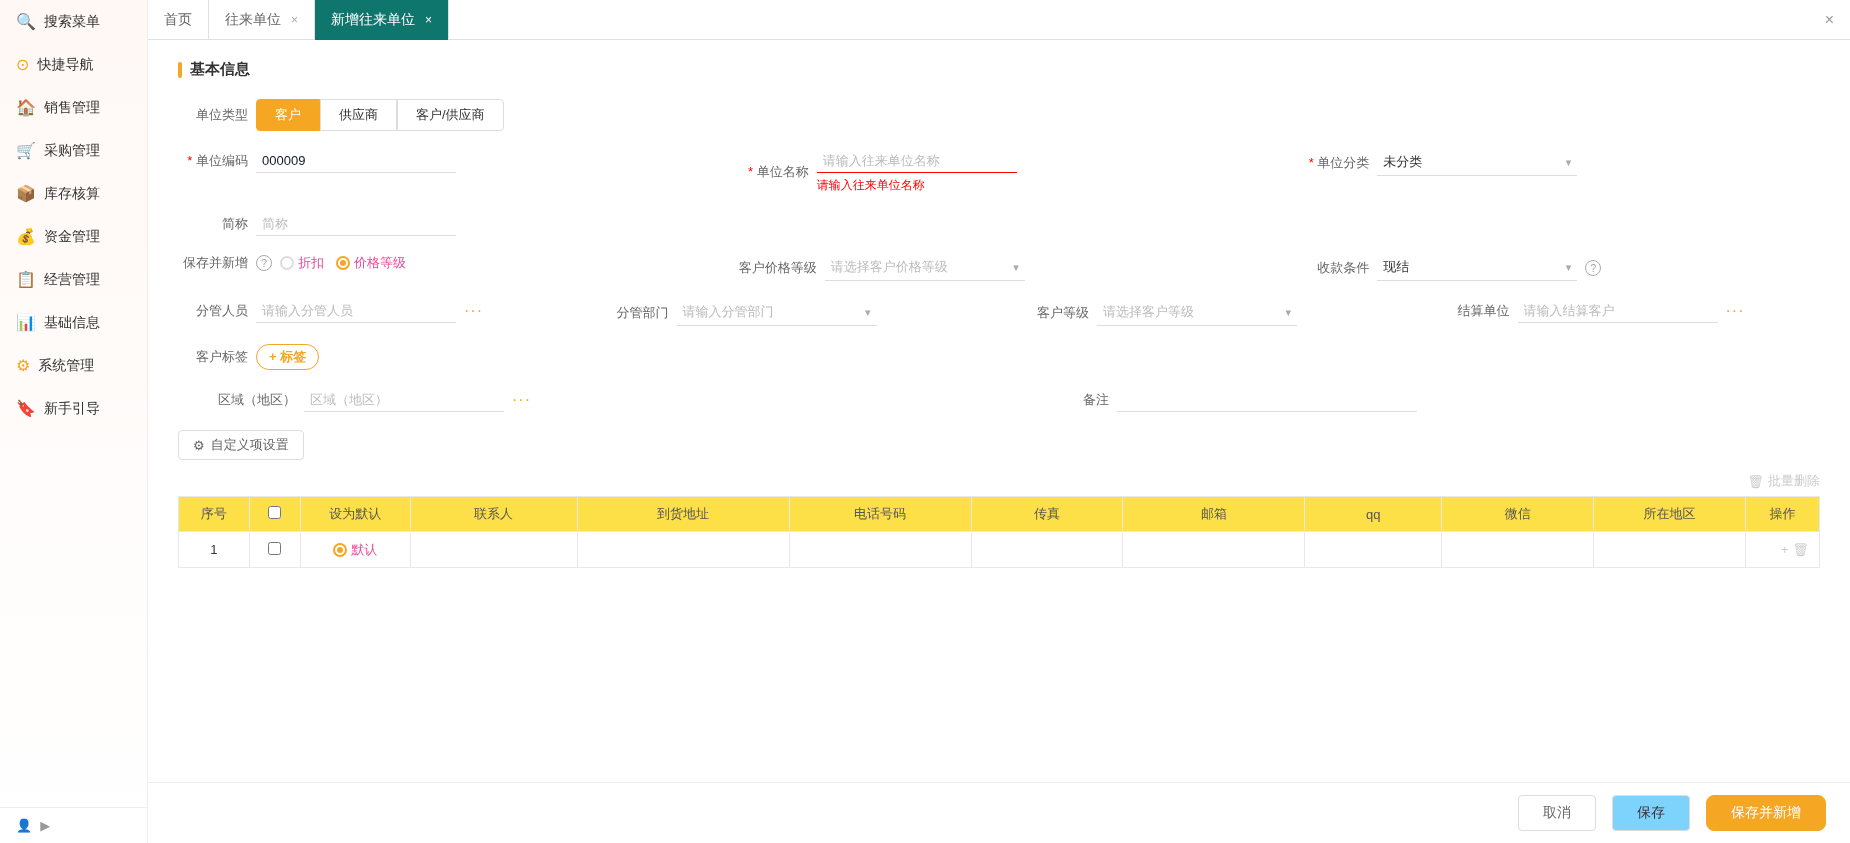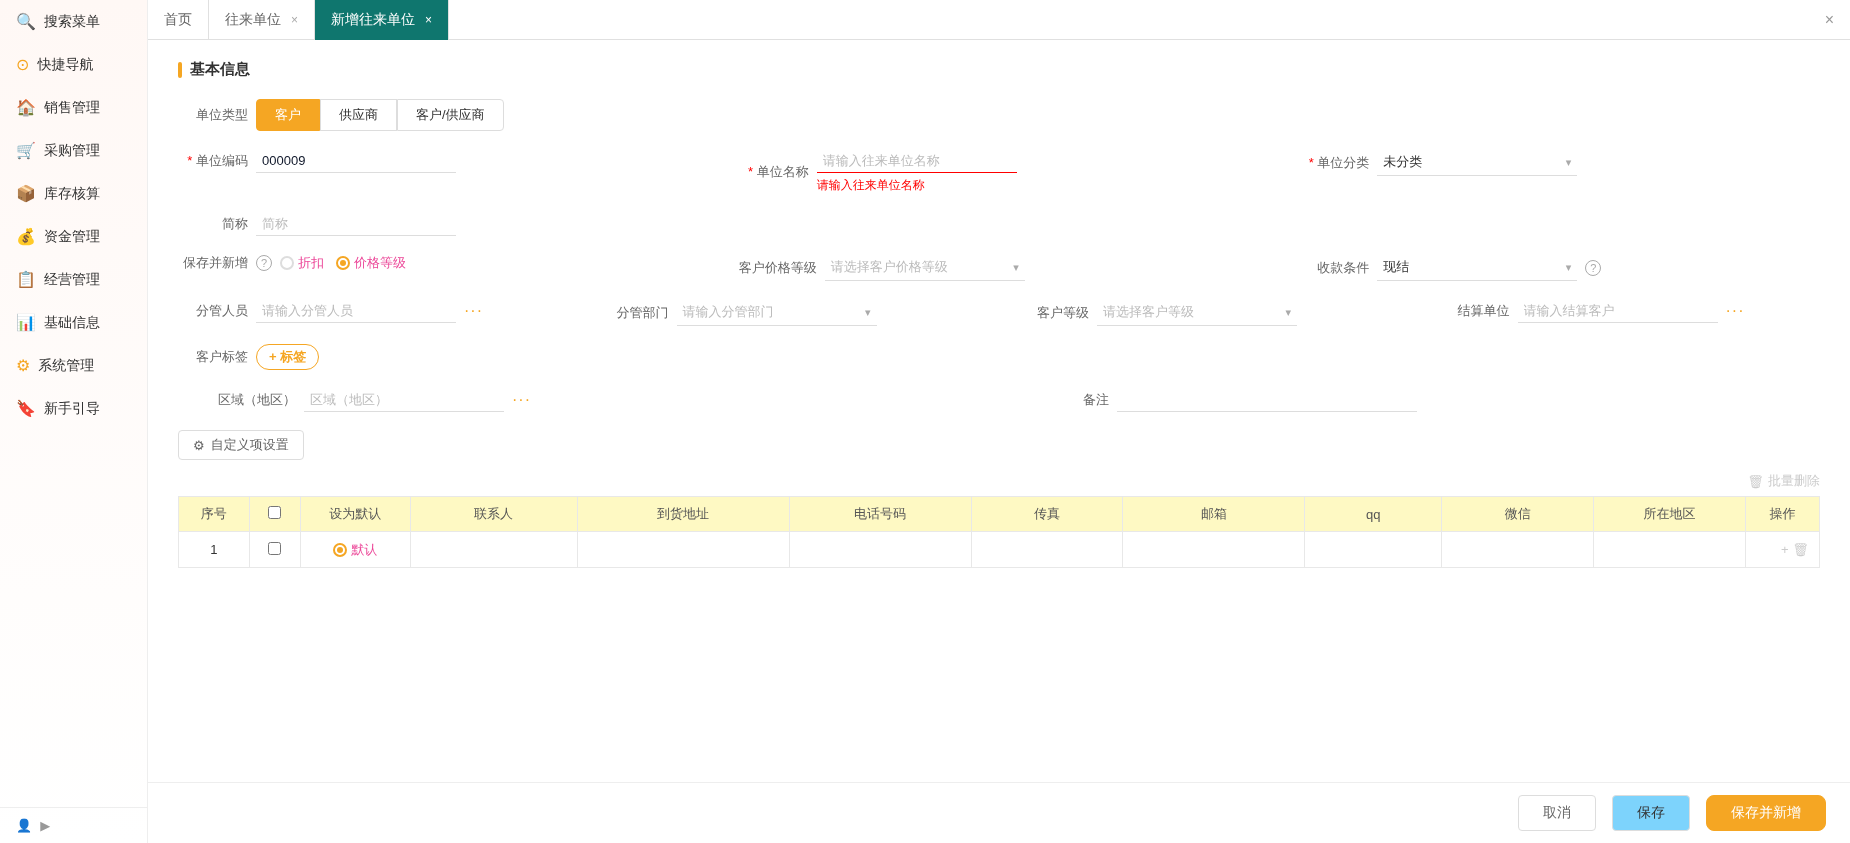--- a/index.html
+++ b/index.html
@@ -270,21 +270,21 @@
       margin-bottom: 12px;
     }
 
     
     .data-table {
       width: 100%;
       border-collapse: collapse;
       font-size: 13px;
     }
     .data-table th {
-      background: #fef9c3;
+      background: #fde047;
       border: 1px solid #e8e8e8;
       padding: 8px 10px;
       text-align: center;
       color: #555;
       font-weight: normal;
     }
     .data-table td {
       border: 1px solid #e8e8e8;
       padding: 6px 10px;
       text-align: center;

